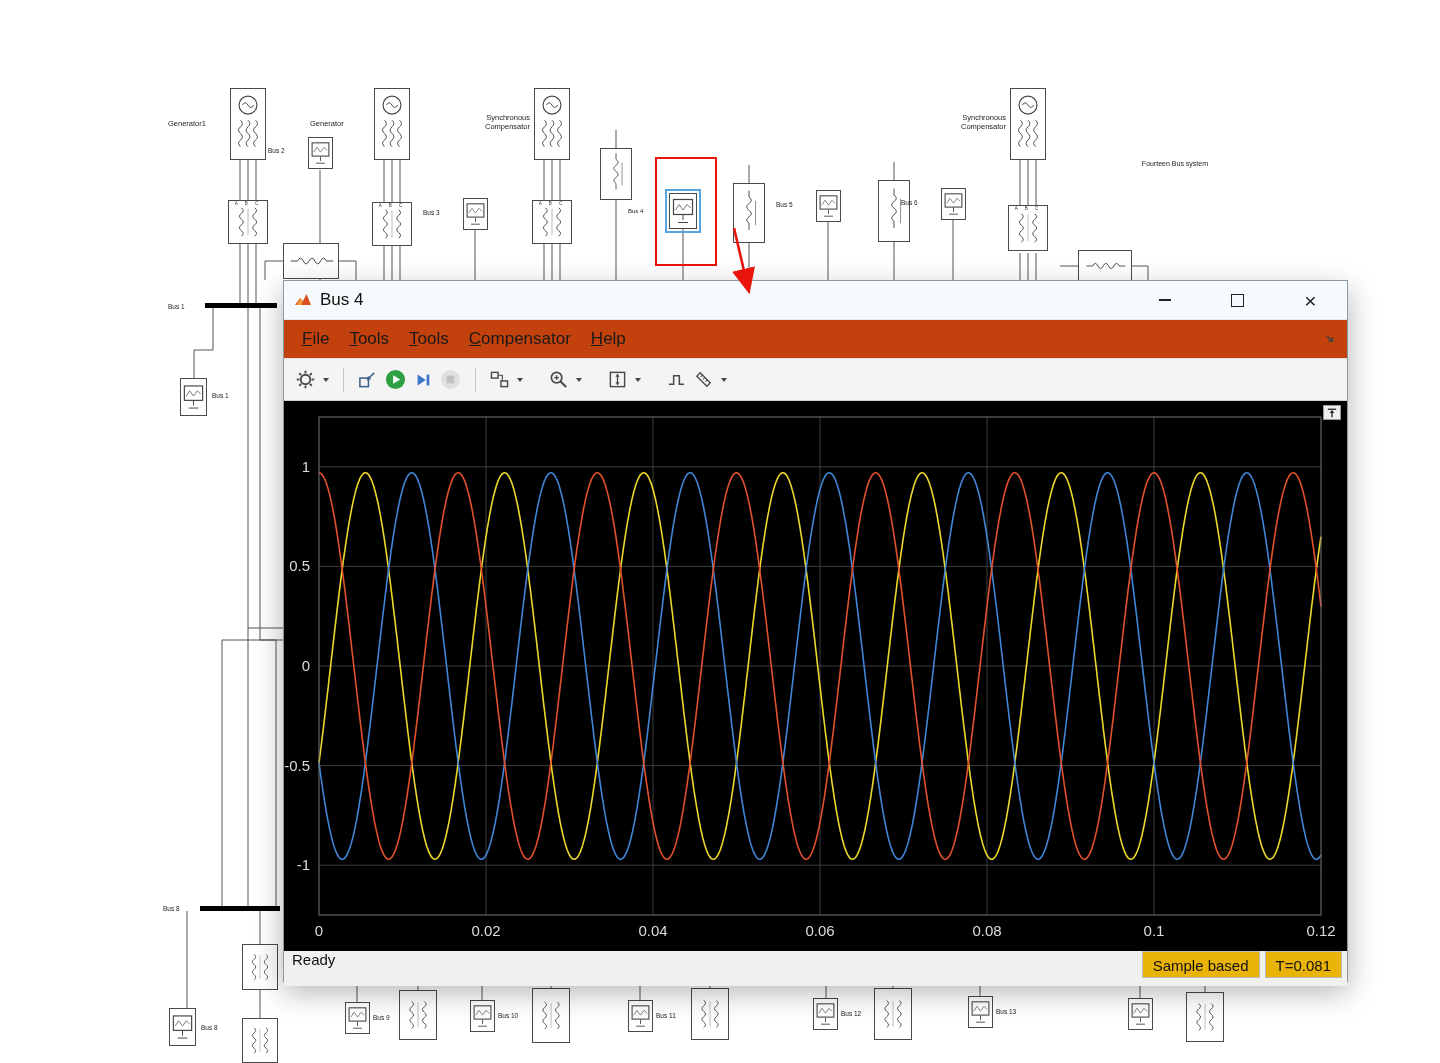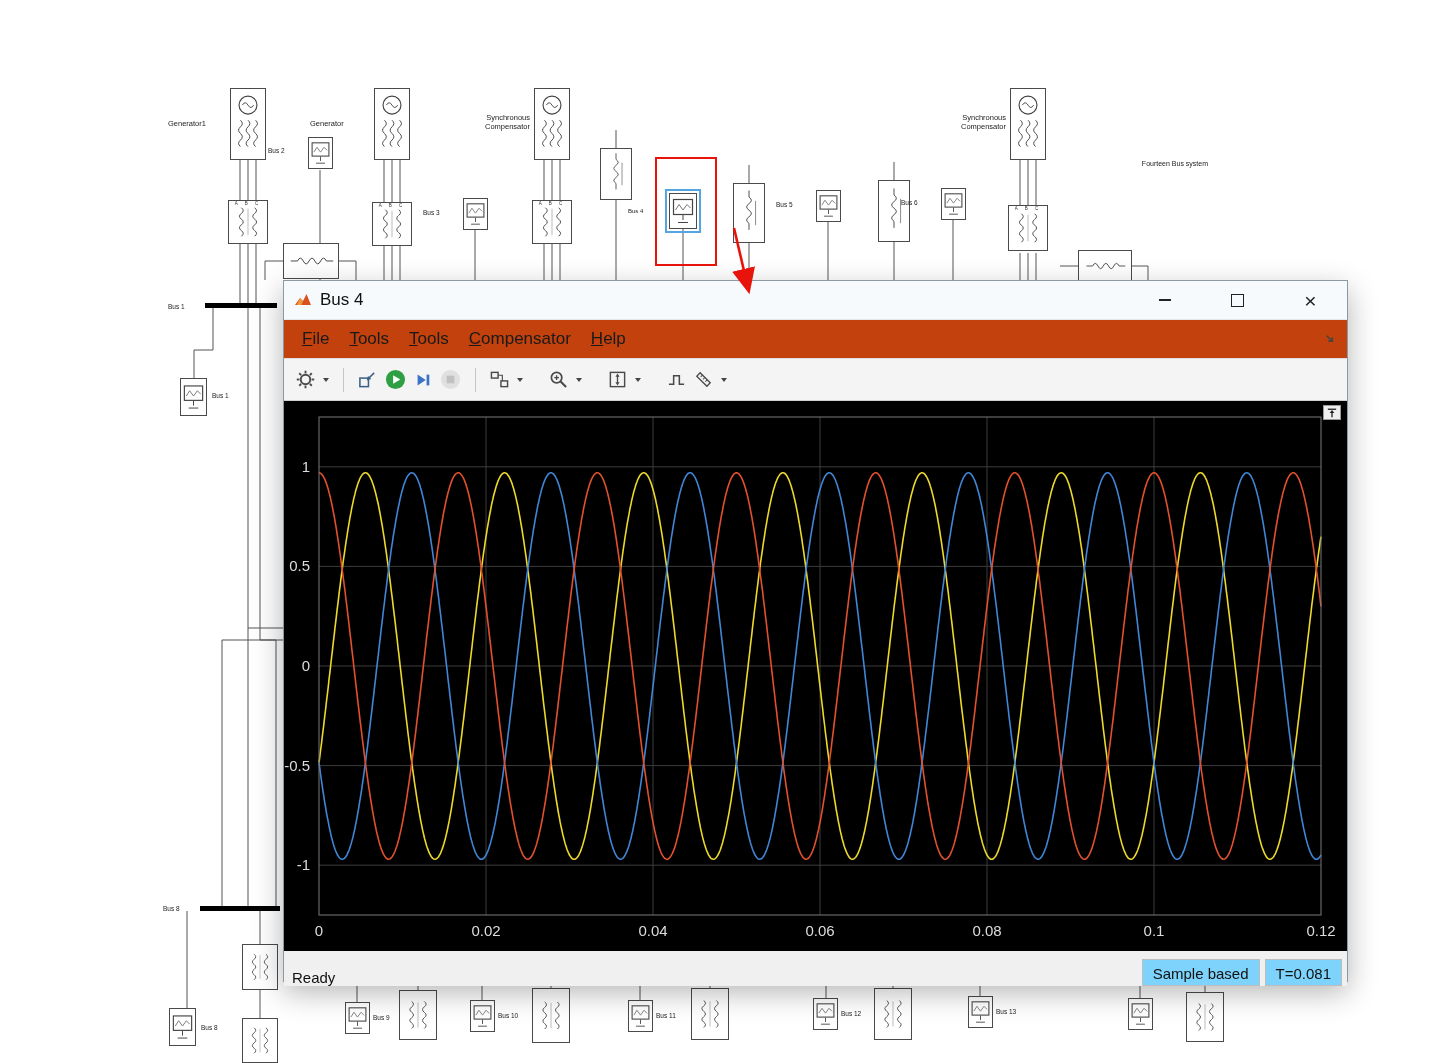--- a/index.html
+++ b/index.html
@@ -48,23 +48,23 @@
   .toolbar{height:41px;background:#f4f4f4;display:flex;align-items:center;border-bottom:1px solid #cfcfcf;padding-left:10px;gap:4px;}
   .tb{background:transparent;border:none;padding:2px;display:flex;align-items:center;justify-content:center;height:28px;}
   .caret{width:0;height:0;border-left:3.5px solid transparent;border-right:3.5px solid transparent;border-top:4px solid #444;display:inline-block;margin:0 2px;}
   .sep{width:1px;height:24px;background:#c6c6c6;margin:0 8px;display:inline-block;}
   .gap{width:14px;display:inline-block;}
   .disabled{opacity:.5;}
   .plotarea{position:relative;height:550px;background:#000;}
   #scope-svg{display:block;}
   #scope-svg text{font-family:"Liberation Sans","DejaVu Sans",sans-serif;}
   #expand-plot{position:absolute;top:4px;right:6px;width:18px;height:15px;background:#efefef;border:1px solid #9a9a9a;display:flex;align-items:center;justify-content:center;box-sizing:border-box;}
-  .statusbar{height:35px;background:#f0f0f0;display:flex;align-items:flex-end;font-size:15px;color:#111;}
+  .statusbar{height:35px;background:#f0f0f0;display:flex;align-items:flex-start;font-size:15px;color:#111;}
   .status-ready{padding-left:8px;flex:1;}
-  .status-box{border:1px solid #bdbdbd;background:#7dd3fc;height:27px;line-height:27px;padding:0 10px;margin-right:5px;box-sizing:border-box;}
+  .status-box{border:1px solid #bdbdbd;background:#eab308;height:27px;line-height:27px;padding:0 10px;margin-right:5px;box-sizing:border-box;}
   .defs-holder{position:absolute;width:0;height:0;overflow:hidden;}
 </style>
 </head>
 <body>
 
 <svg class="defs-holder" aria-hidden="true">
   <defs>
     <symbol id="sym-machine" viewBox="0 0 36 72">
       <circle cx="18" cy="16" r="9.5" fill="none" stroke="#444" stroke-width="1.2"></circle>
       <path d="M12,16 q3,-5 6,0 q3,5 6,0" fill="none" stroke="#444" stroke-width="1"></path>

